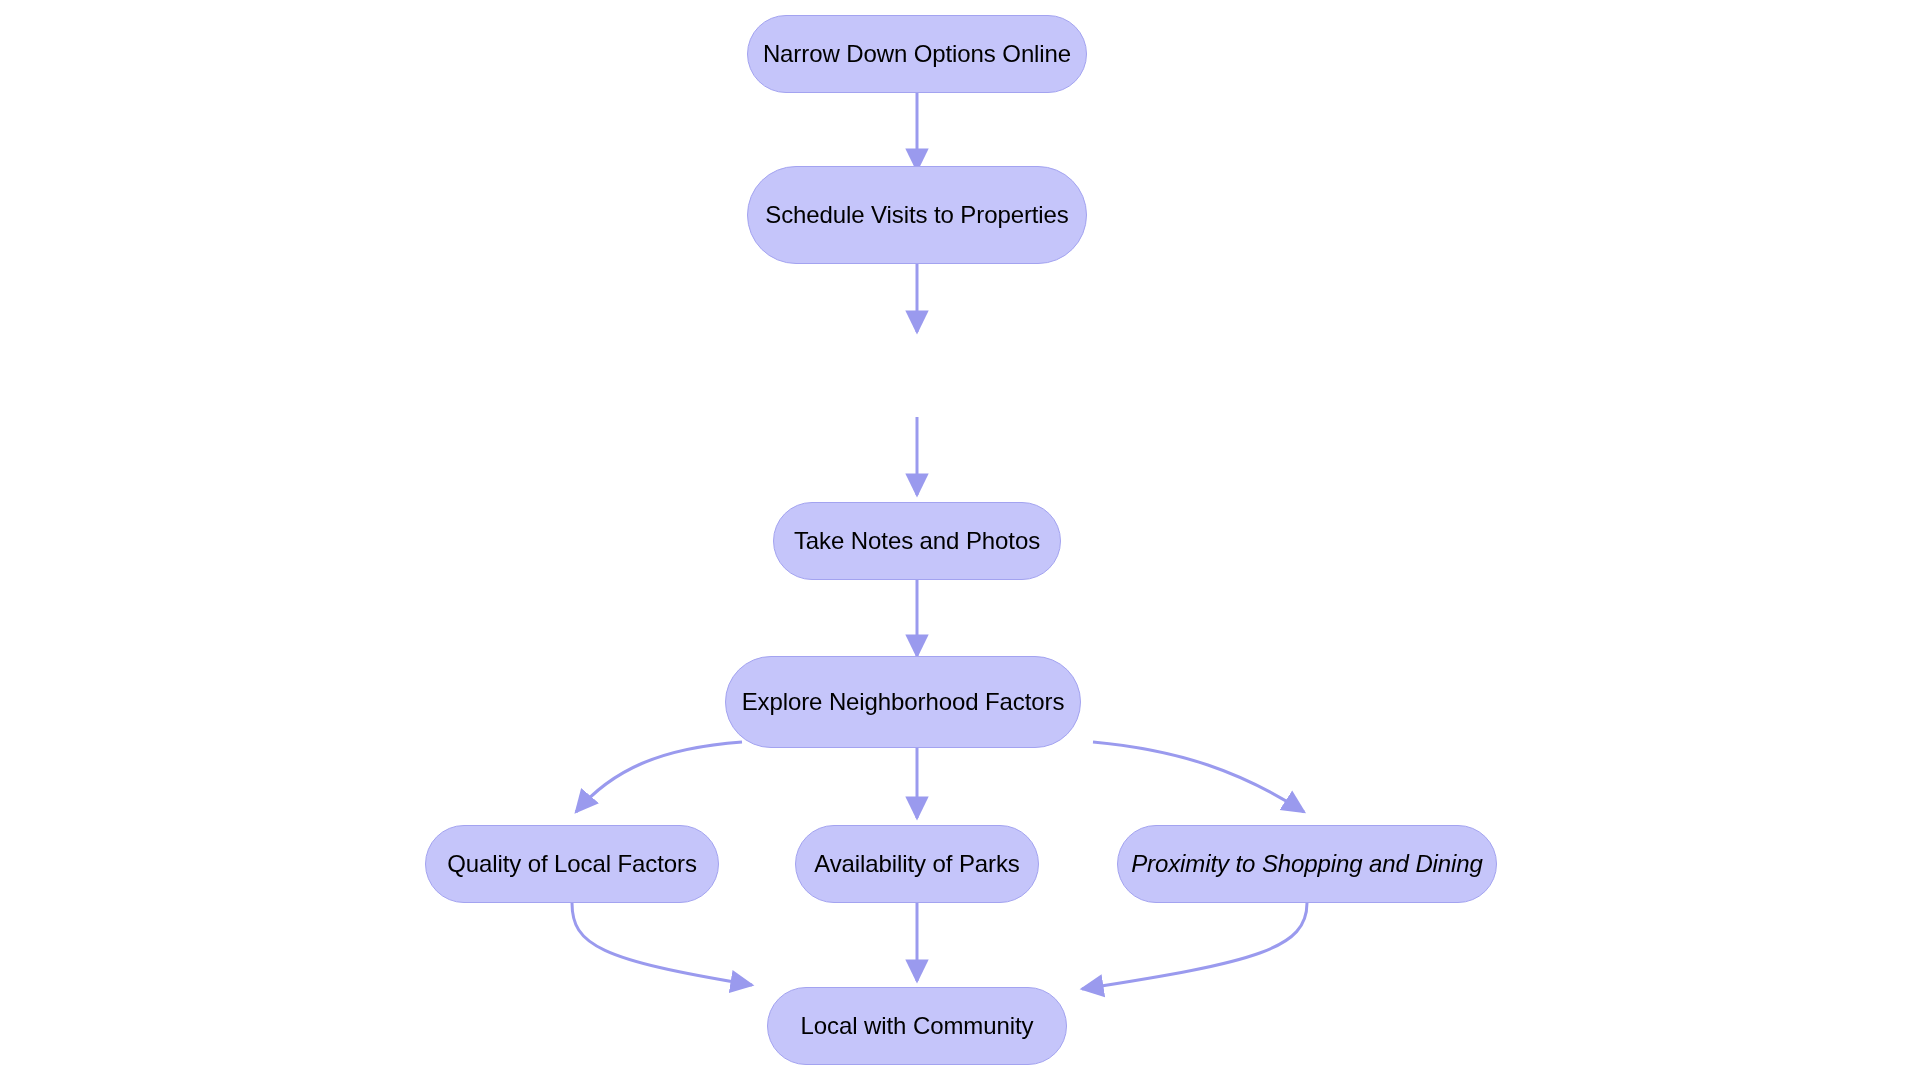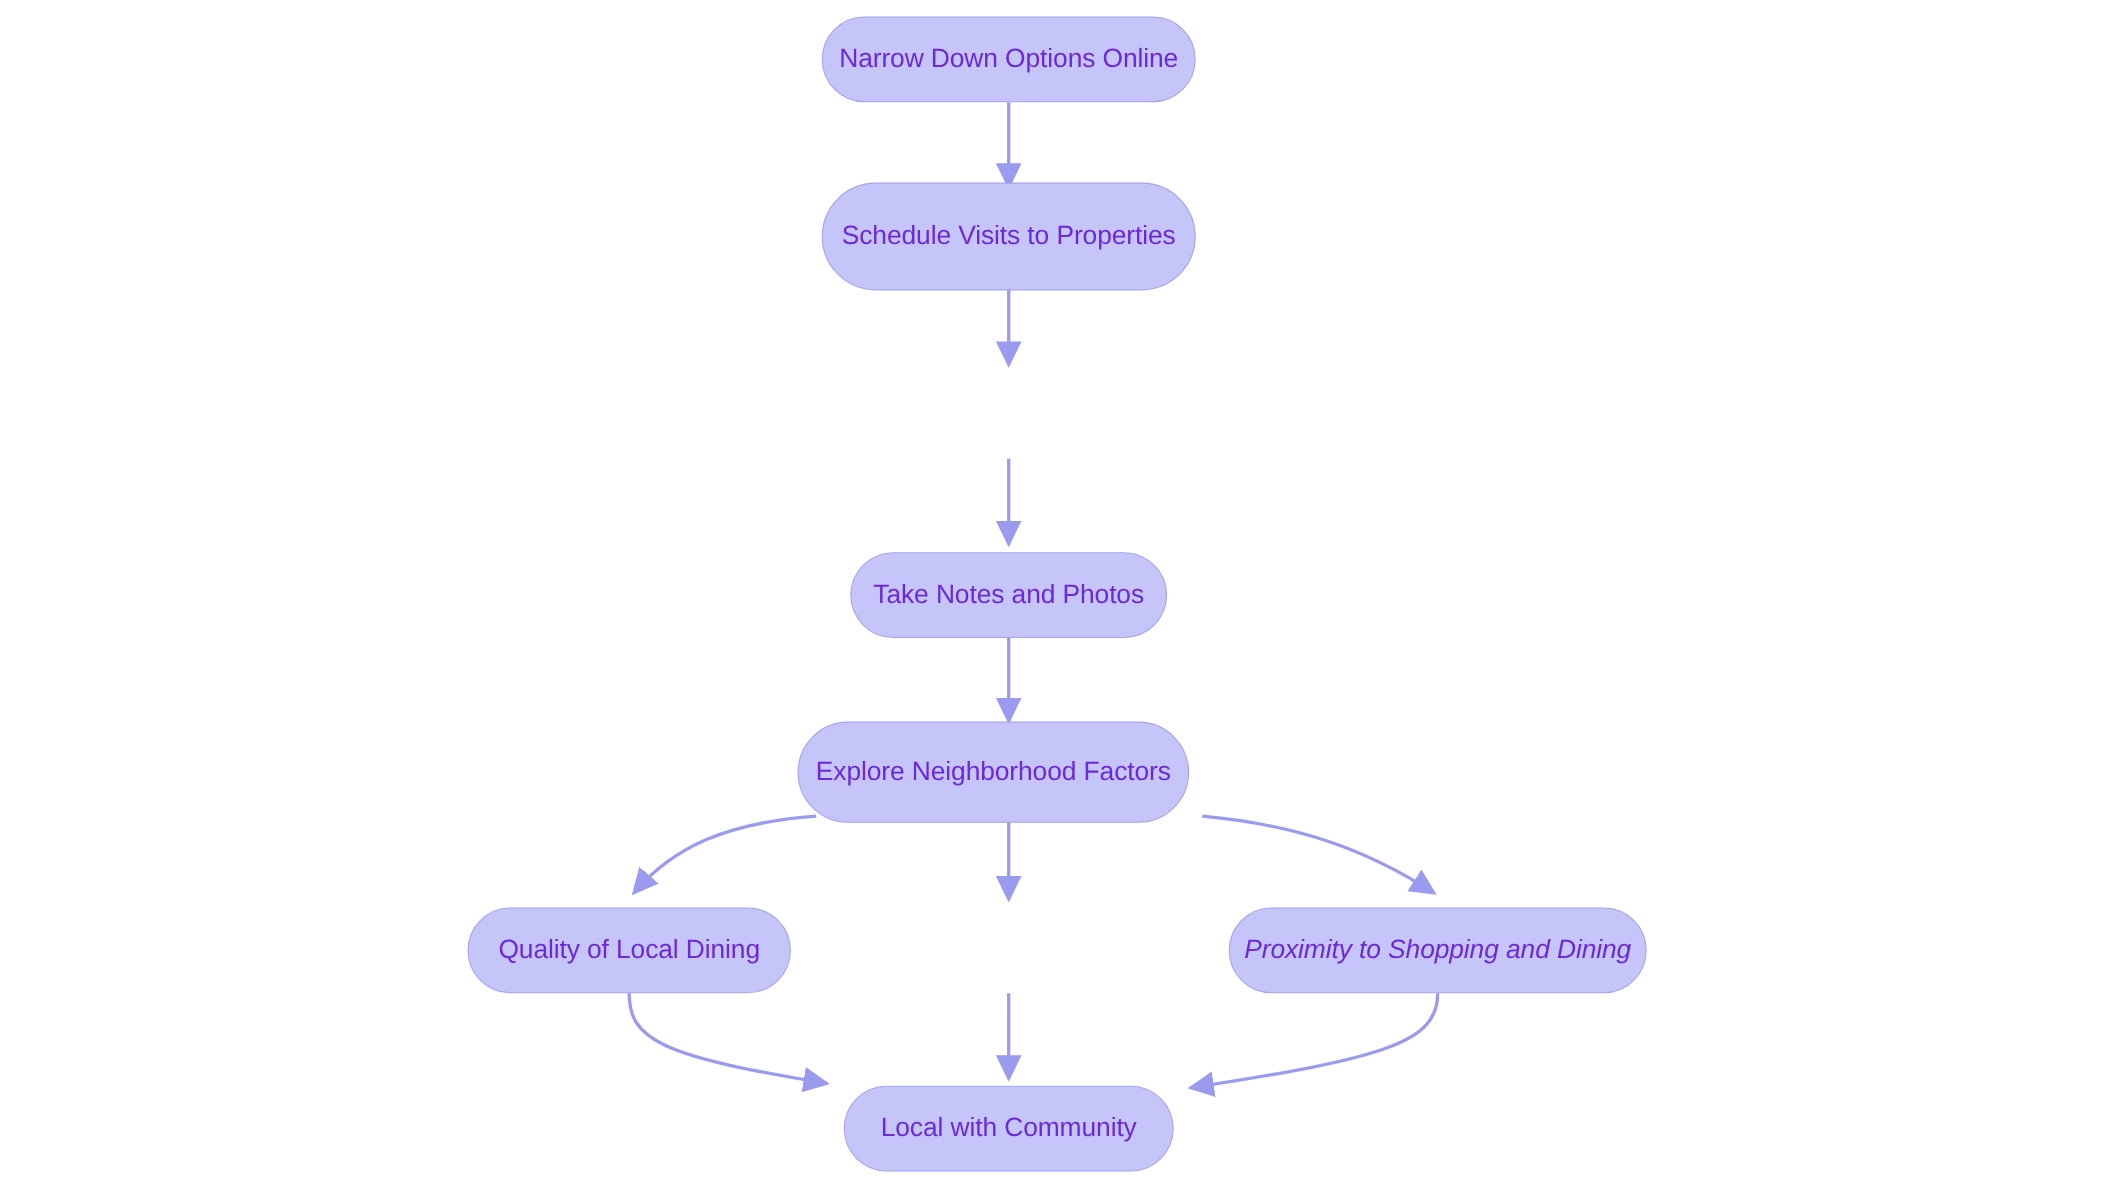--- a/index.html
+++ b/index.html
@@ -33,21 +33,21 @@
     display: flex;
     align-items: center;
     justify-content: center;
     background: #c5c5fa;
     border: 1.6px solid #a3a3f0;
     border-radius: 999px;
     transform: translate(-50%, -50%);
     z-index: 2;
   }
   .node-label {
-    color: #6d28d9;
+    color: #000000;
     font-family: "Liberation Sans", sans-serif;
     font-size: 24px;
     font-weight: 400;
     line-height: 1;
     white-space: nowrap;
     letter-spacing: -0.1px;
   }
 </style>
 </head>
 <body>
@@ -88,23 +88,26 @@
 
   <div class="node" style="left:917px; top:541px; width:288px; height:78px;">
     <span class="node-label">Take Notes and Photos</span>
   </div>
 
   <div class="node" style="left:903px; top:702px; width:356px; height:92px;">
     <span class="node-label">Explore Neighborhood Factors</span>
   </div>
 
   <div class="node" style="left:572px; top:864px; width:294px; height:78px;">
-    <span class="node-label">Quality of Local Dining</span>
+    <span class="node-label">Quality of Local Factors</span>
   </div>
 
+  <div class="node" style="left:917px; top:864px; width:244px; height:78px;">
+    <span class="node-label">Availability of Parks</span>
+  </div>
 
   <div class="node" style="left:1307px; top:864px; width:380px; height:78px;font-style:italic;">
     <span class="node-label">Proximity to Shopping and Dining</span>
   </div>
 
   <div class="node" style="left:917px; top:1026px; width:300px; height:78px;">
     <span class="node-label">Local with Community</span>
   </div>
 
 </div>

